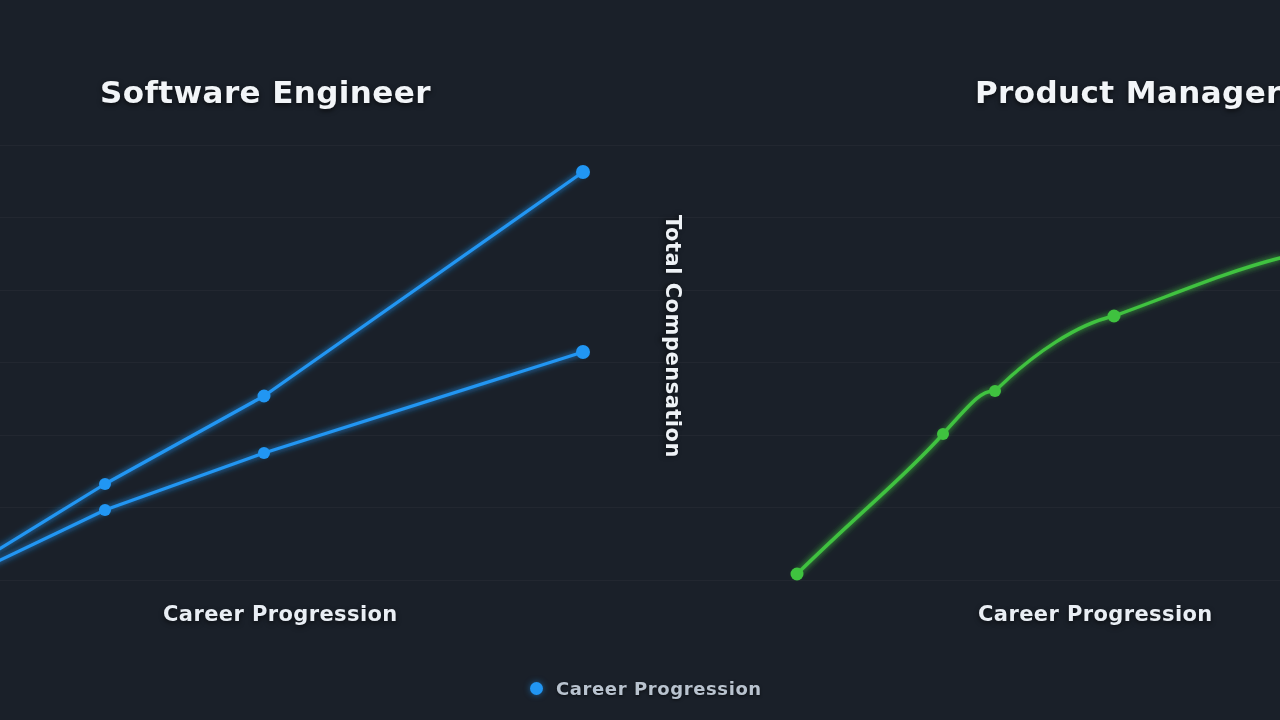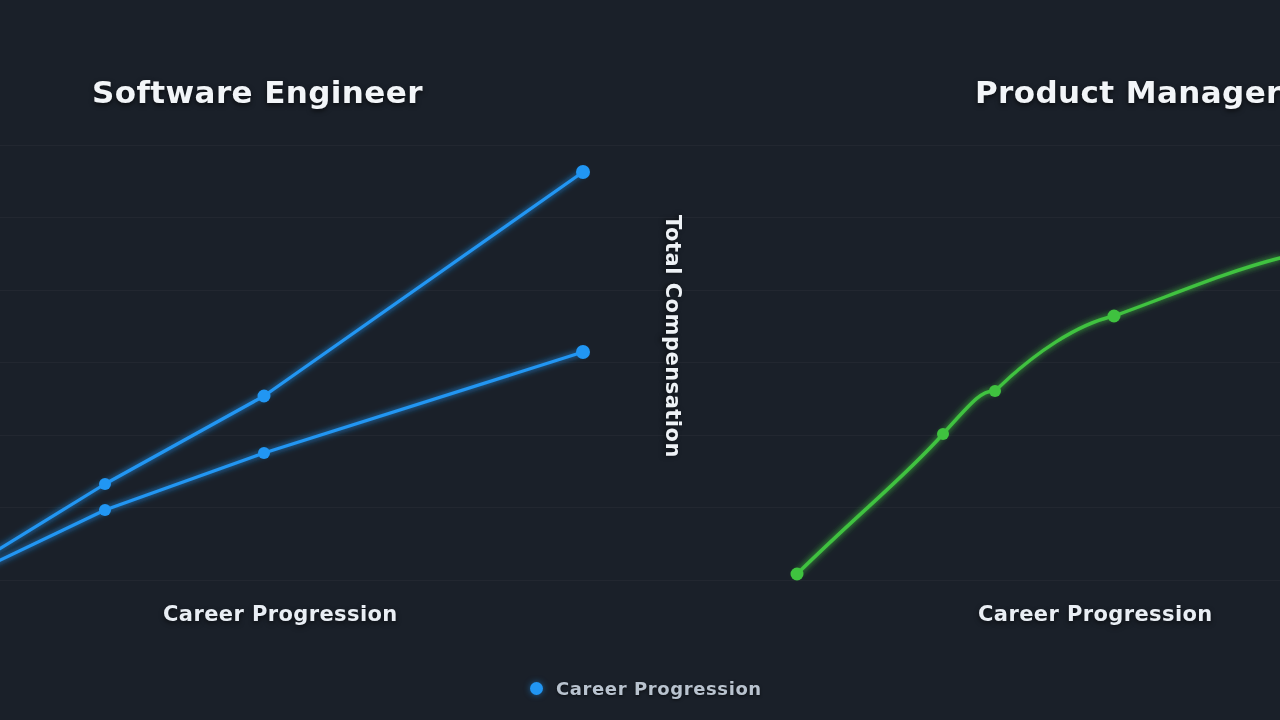--- a/index.html
+++ b/index.html
@@ -37,21 +37,21 @@
   .panel-title {
     position: absolute;
     color: #f2f5f8;
     font-weight: 700;
     font-size: 31px;
     letter-spacing: 0.4px;
     white-space: nowrap;
     text-shadow: 0 2px 5px rgba(0,0,0,0.65);
     font-family: "DejaVu Sans", sans-serif;
   }
-  #title-left  { left: 92px; top: 74px; }
+  #title-left  { left: 100px; top: 74px; }
   #title-right { left: 975px; top: 74px; }
 
   
   #ylabel {
     position: absolute;
     left: 646px;
     top: 228px;
     width: 260px;
     height: 26px;
     transform-origin: 26px 13px;

